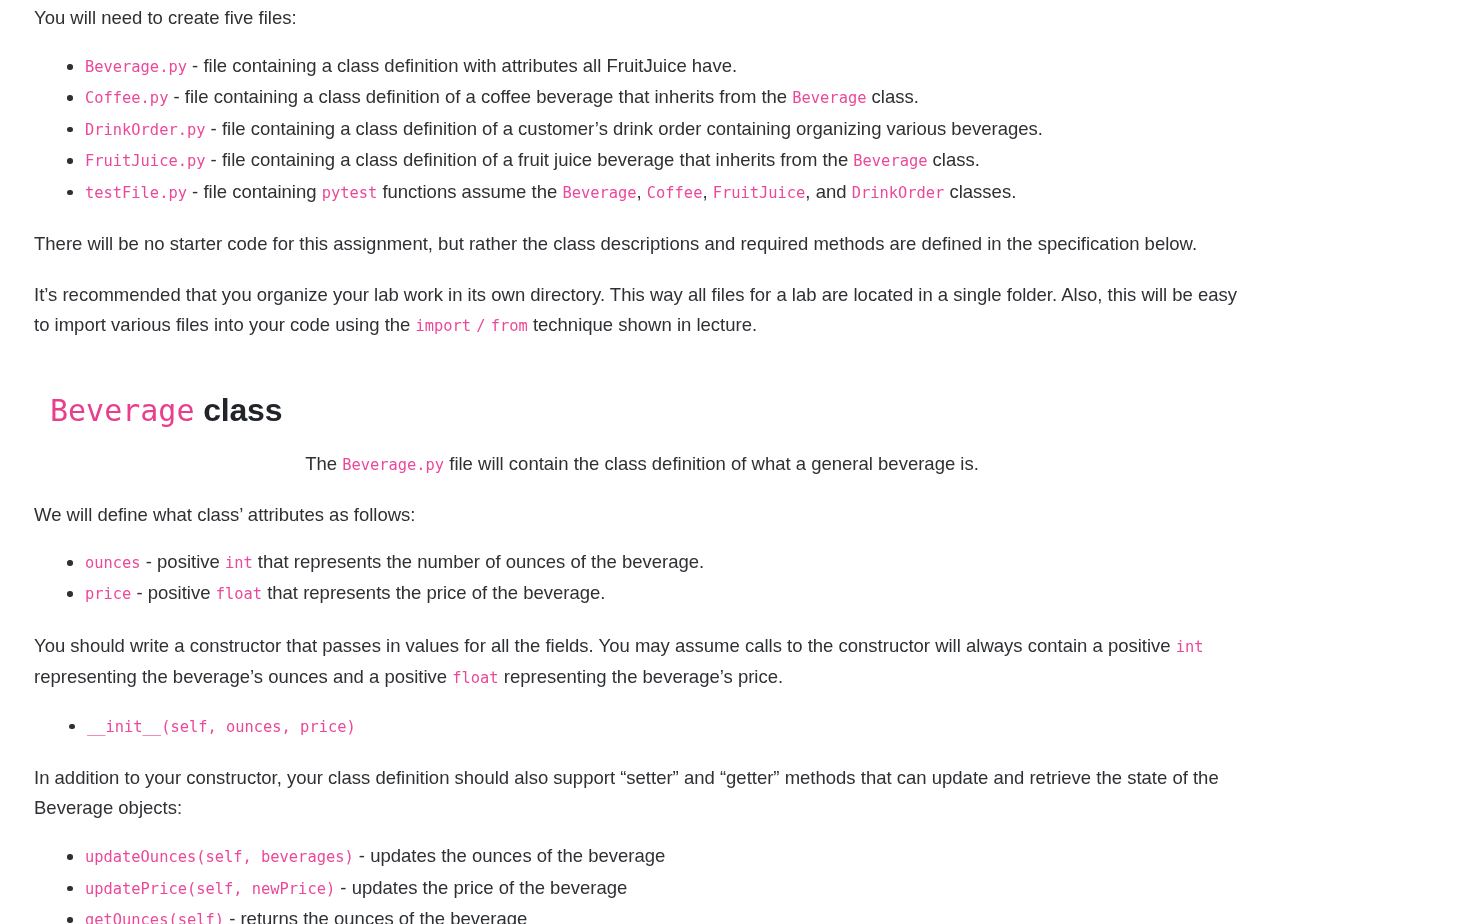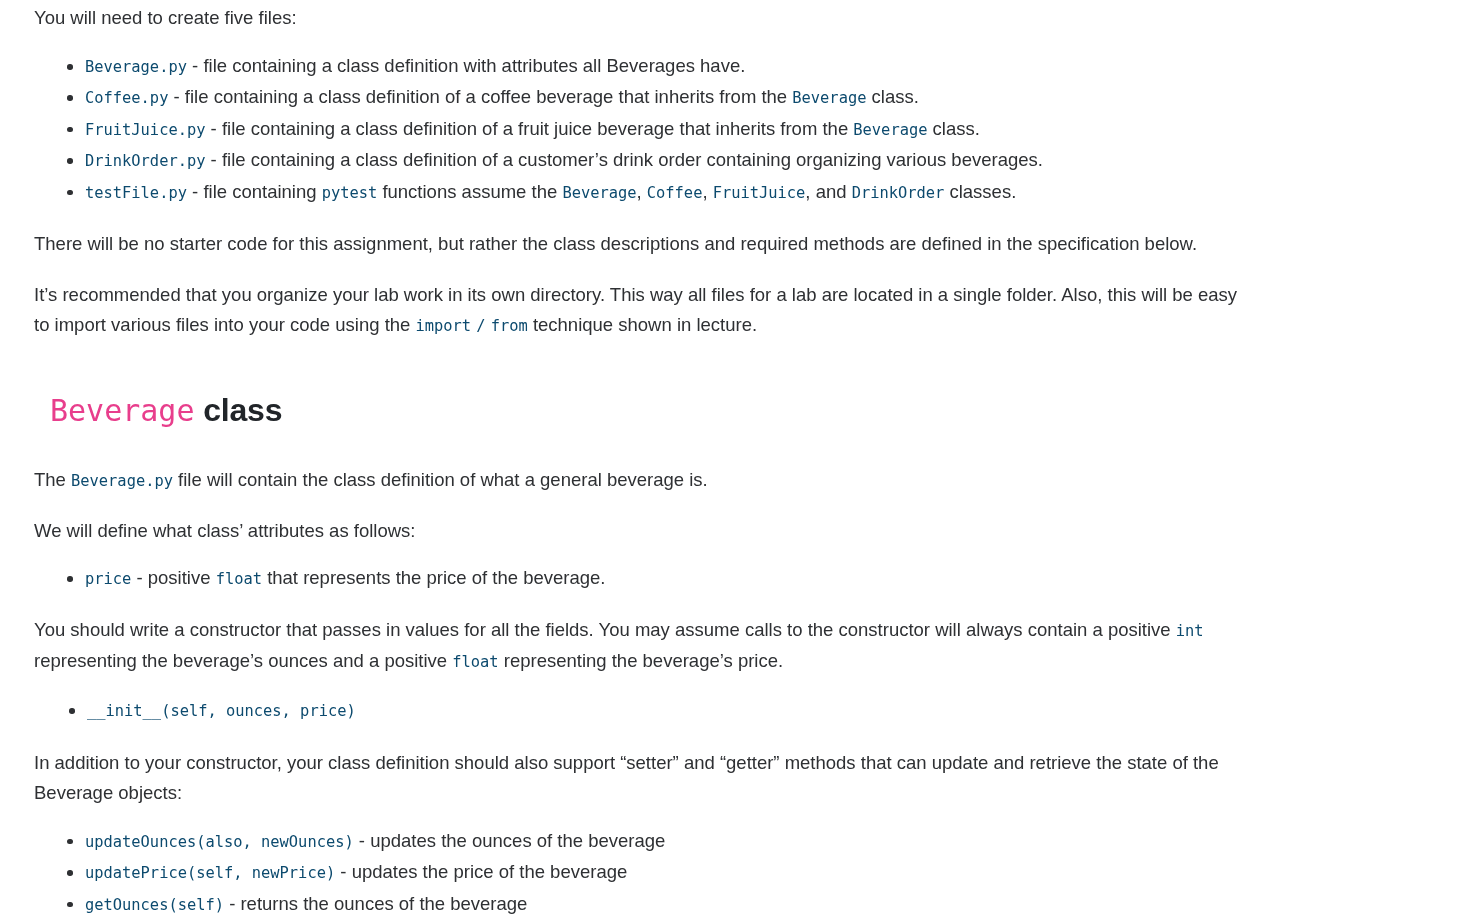--- a/index.html
+++ b/index.html
@@ -52,96 +52,99 @@
     width: 5.5px;
     height: 5.5px;
     border-radius: 50%;
     background: #2e3033;
   }
   ul.spec-list.deep li { padding-left: 53px; }
   ul.spec-list.deep li::before { left: 35px; }
 
   code, .code {
     font-family: "DejaVu Sans Mono", "Liberation Mono", monospace;
-    color: #0c4a6e;
+    color: #ec4899;
     font-size: 15.4px;
     letter-spacing: 0;
     white-space: pre;
   }
   h2.section-heading {
     margin: 16px;
     padding-top: 33px;
     font-size: 32px;
     line-height: 40px;
     font-weight: 700;
     color: #212529;
     letter-spacing: -0.2px;
   }
   h2.section-heading .code {
     font-size: 30px;
     color: #e83e8c;
     font-weight: 400;
   }
   h2.section-heading .plain { font-weight: 700; }
-  .after-heading { margin-top: 34px; }
+  .after-heading { margin-top: 18px; text-align: center; }
 </style>
 </head>
 <body>
 
 <div id="doc">
 
   <p class="p-intro">You will need to create five files:</p>
 
   <ul class="spec-list">
     <li>
-      <code class="code">Beverage.py</code><span> - file containing a class definition with attributes all Beverages have.</span>
+      <code class="code">Beverage.py</code><span> - file containing a class definition with attributes all FruitJuice have.</span>
     </li>
     <li>
       <code class="code">Coffee.py</code><span> - file containing a class definition of a coffee beverage that inherits from the </span><code class="code">Beverage</code><span> class.</span>
     </li>
     <li>
-      <code class="code">FruitJuice.py</code><span> - file containing a class definition of a fruit juice beverage that inherits from the </span><code class="code">Beverage</code><span> class.</span>
+      <code class="code">DrinkOrder.py</code><span> - file containing a class definition of a customer’s drink order containing organizing various beverages.</span>
     </li>
     <li>
-      <code class="code">DrinkOrder.py</code><span> - file containing a class definition of a customer’s drink order containing organizing various beverages.</span>
+      <code class="code">FruitJuice.py</code><span> - file containing a class definition of a fruit juice beverage that inherits from the </span><code class="code">Beverage</code><span> class.</span>
     </li>
     <li>
       <code class="code">testFile.py</code><span> - file containing </span><code class="code">pytest</code><span> functions assume the </span><code class="code">Beverage</code><span>, </span><code class="code">Coffee</code><span>, </span><code class="code">FruitJuice</code><span>, and </span><code class="code">DrinkOrder</code><span> classes.</span>
     </li>
   </ul>
 
   <p class="p-gap">There will be no starter code for this assignment, but rather the class descriptions and required methods are defined in the specification below.</p>
 
   <p class="p-gap"><span>It’s recommended that you organize your lab work in its own directory. This way all files for a lab are located in a single folder. Also, this will be easy to import various files into your code using the </span><code class="code">import</code><span> </span><code class="code">/</code><span> </span><code class="code">from</code><span> technique shown in lecture.</span></p>
 
   <h2 class="section-heading"><code class="code">Beverage</code><span class="plain"> <span>class</span></span></h2>
 
   <p class="after-heading"><span>The </span><code class="code">Beverage.py</code><span> file will contain the class definition of what a general beverage is.</span></p>
 
   <p class="p-gap-sm">We will define what class’ attributes as follows:</p>
 
   <ul class="spec-list tight">
     <li>
+      <code class="code">ounces</code><span> - positive </span><code class="code">int</code><span> that represents the number of ounces of the beverage.</span>
+    </li>
+    <li>
       <code class="code">price</code><span> - positive </span><code class="code">float</code><span> that represents the price of the beverage.</span>
     </li>
   </ul>
 
   <p class="p-gap"><span>You should write a constructor that passes in values for all the fields. You may assume calls to the constructor will always contain a positive </span><code class="code">int</code><span> representing the beverage’s ounces and a positive </span><code class="code">float</code><span> representing the beverage’s price.</span></p>
 
   <ul class="spec-list deep">
     <li>
       <code class="code">__init__(self, ounces, price)</code>
     </li>
   </ul>
 
   <p class="p-gap">In addition to your constructor, your class definition should also support “setter” and “getter” methods that can update and retrieve the state of the Beverage objects:</p>
 
   <ul class="spec-list">
     <li>
-      <code class="code">updateOunces(also, newOunces)</code><span> - updates the ounces of the beverage</span>
+      <code class="code">updateOunces(self, beverages)</code><span> - updates the ounces of the beverage</span>
     </li>
     <li>
       <code class="code">updatePrice(self, newPrice)</code><span> - updates the price of the beverage</span>
     </li>
     <li>
       <code class="code">getOunces(self)</code><span> - returns the ounces of the beverage</span>
     </li>
     <li>
       <code class="code">getPrice(self)</code><span> - returns the price of the beverage</span>
     </li>

